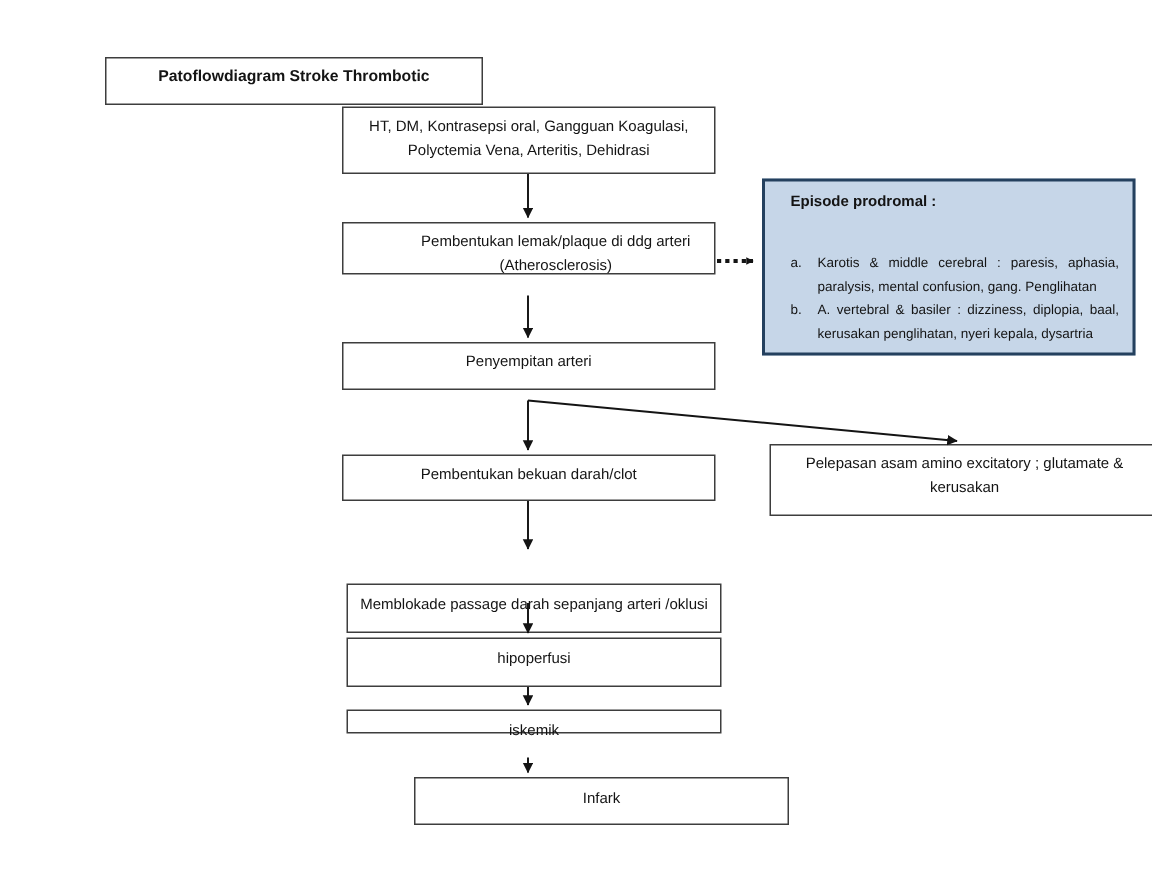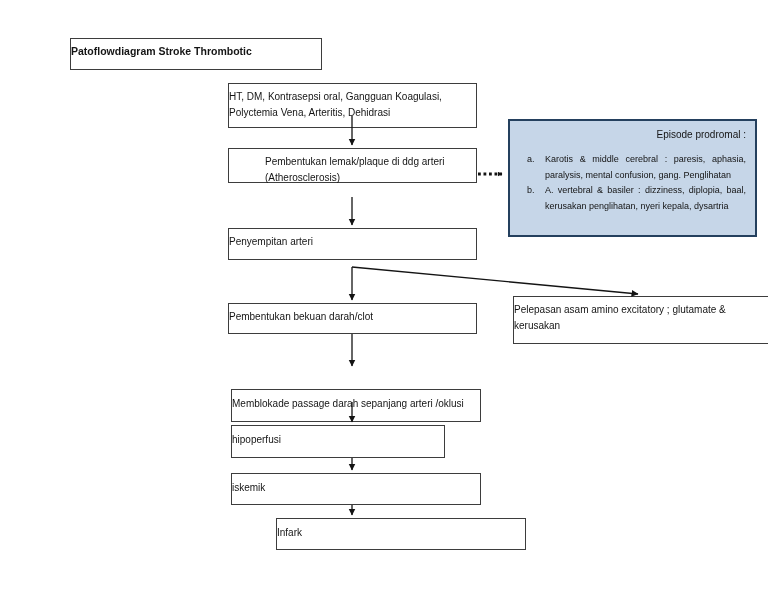--- a/index.html
+++ b/index.html
@@ -2,46 +2,46 @@
 <html><head>
 <meta charset="utf-8">
 <style>
   html,body{margin:0;padding:0;background:#ffffff;}
   #canvas{
     position:relative;width:768px;height:594px;background:#ffffff;overflow:hidden;
     font-family:"Liberation Sans",sans-serif;color:#141414;
   }
   .box{
     position:absolute;box-sizing:border-box;background:#ffffff;
-    border:1.5px solid #3d3d3d;text-align:left;font-size:10px;line-height:16px;
+    border:1.5px solid #3d3d3d;text-align:center;font-size:10px;line-height:16px;
   }
   .box .ln{white-space:nowrap;}
   .title-box{font-weight:bold;font-size:10.5px;padding-top:4px;}
   .pad5{padding-top:5px;}
   .pad6{padding-top:6px;}
   .blue-box{
     background:#c6d6e8;border:2px solid #24405e;text-align:left;
     padding:6px 9px 0 17px;
   }
-  .blue-title{font-weight:normal;font-size:10px;text-align:right;margin-bottom:9px;}
+  .blue-title{font-weight:bold;font-size:10px;text-align:left;margin-bottom:25px;}
   .pitem{display:flex;font-size:9px;line-height:15.5px;}
   .pmark{flex:none;width:18px;}
   .ptext{flex:1;text-align:justify;}
   svg.connectors{position:absolute;left:0;top:0;pointer-events:none;}
 </style>
 </head>
 <body>
 
 <div id="canvas">
 
   <div class="box title-box" style="left:70px;top:38px;width:252px;height:32px;">
     <div class="ln">Patoflowdiagram Stroke Thrombotic</div>
   </div>
 
-  <div class="box pad5" style="left:228px;top:83px;width:249px;height:45px;">
+  <div class="box pad5" style="left:228px;top:71px;width:249px;height:45px;">
     <div class="ln">HT, DM, Kontrasepsi oral, Gangguan Koagulasi,</div>
     <div class="ln">Polyctemia Vena, Arteritis, Dehidrasi</div>
   </div>
 
   <div class="box pad5" style="left:228px;top:148px;width:249px;height:35px;padding-left:36px;">
     <div class="ln">Pembentukan lemak/plaque di ddg arteri</div>
     <div class="ln">(Atherosclerosis)</div>
   </div>
 
   <div class="box blue-box" style="left:508px;top:119px;width:249px;height:118px;">
@@ -66,25 +66,25 @@
 
   <div class="box pad5" style="left:513px;top:296px;width:260px;height:48px;">
     <div class="ln">Pelepasan asam amino excitatory ; glutamate &amp;</div>
     <div class="ln">kerusakan</div>
   </div>
 
   <div class="box pad6" style="left:231px;top:369px;width:250px;height:33px;margin-top:20px;">
     <div class="ln">Memblokade passage darah sepanjang arteri /oklusi</div>
   </div>
 
-  <div class="box pad6" style="left:231px;top:425px;width:214px;height:33px;">
+  <div class="box pad6" style="left:231px;top:425px;width:250px;height:33px;">
     <div class="ln">hipoperfusi</div>
   </div>
 
-  <div class="box pad6" style="left:231px;top:473px;width:250px;height:32px;">
+  <div class="box pad6" style="left:231px;top:473px;width:250px;height:16px;">
     <div class="ln">iskemik</div>
   </div>
 
   <div class="box pad6" style="left:231px;top:518px;width:250px;height:32px;margin-left:45px;">
     <div class="ln">Infark</div>
   </div>
 
   <svg class="connectors" width="768" height="594" viewBox="0 0 768 594">
     <defs>
       <marker id="ah" markerUnits="userSpaceOnUse" markerWidth="8" markerHeight="8" refX="6.5" refY="3.5" orient="auto">

